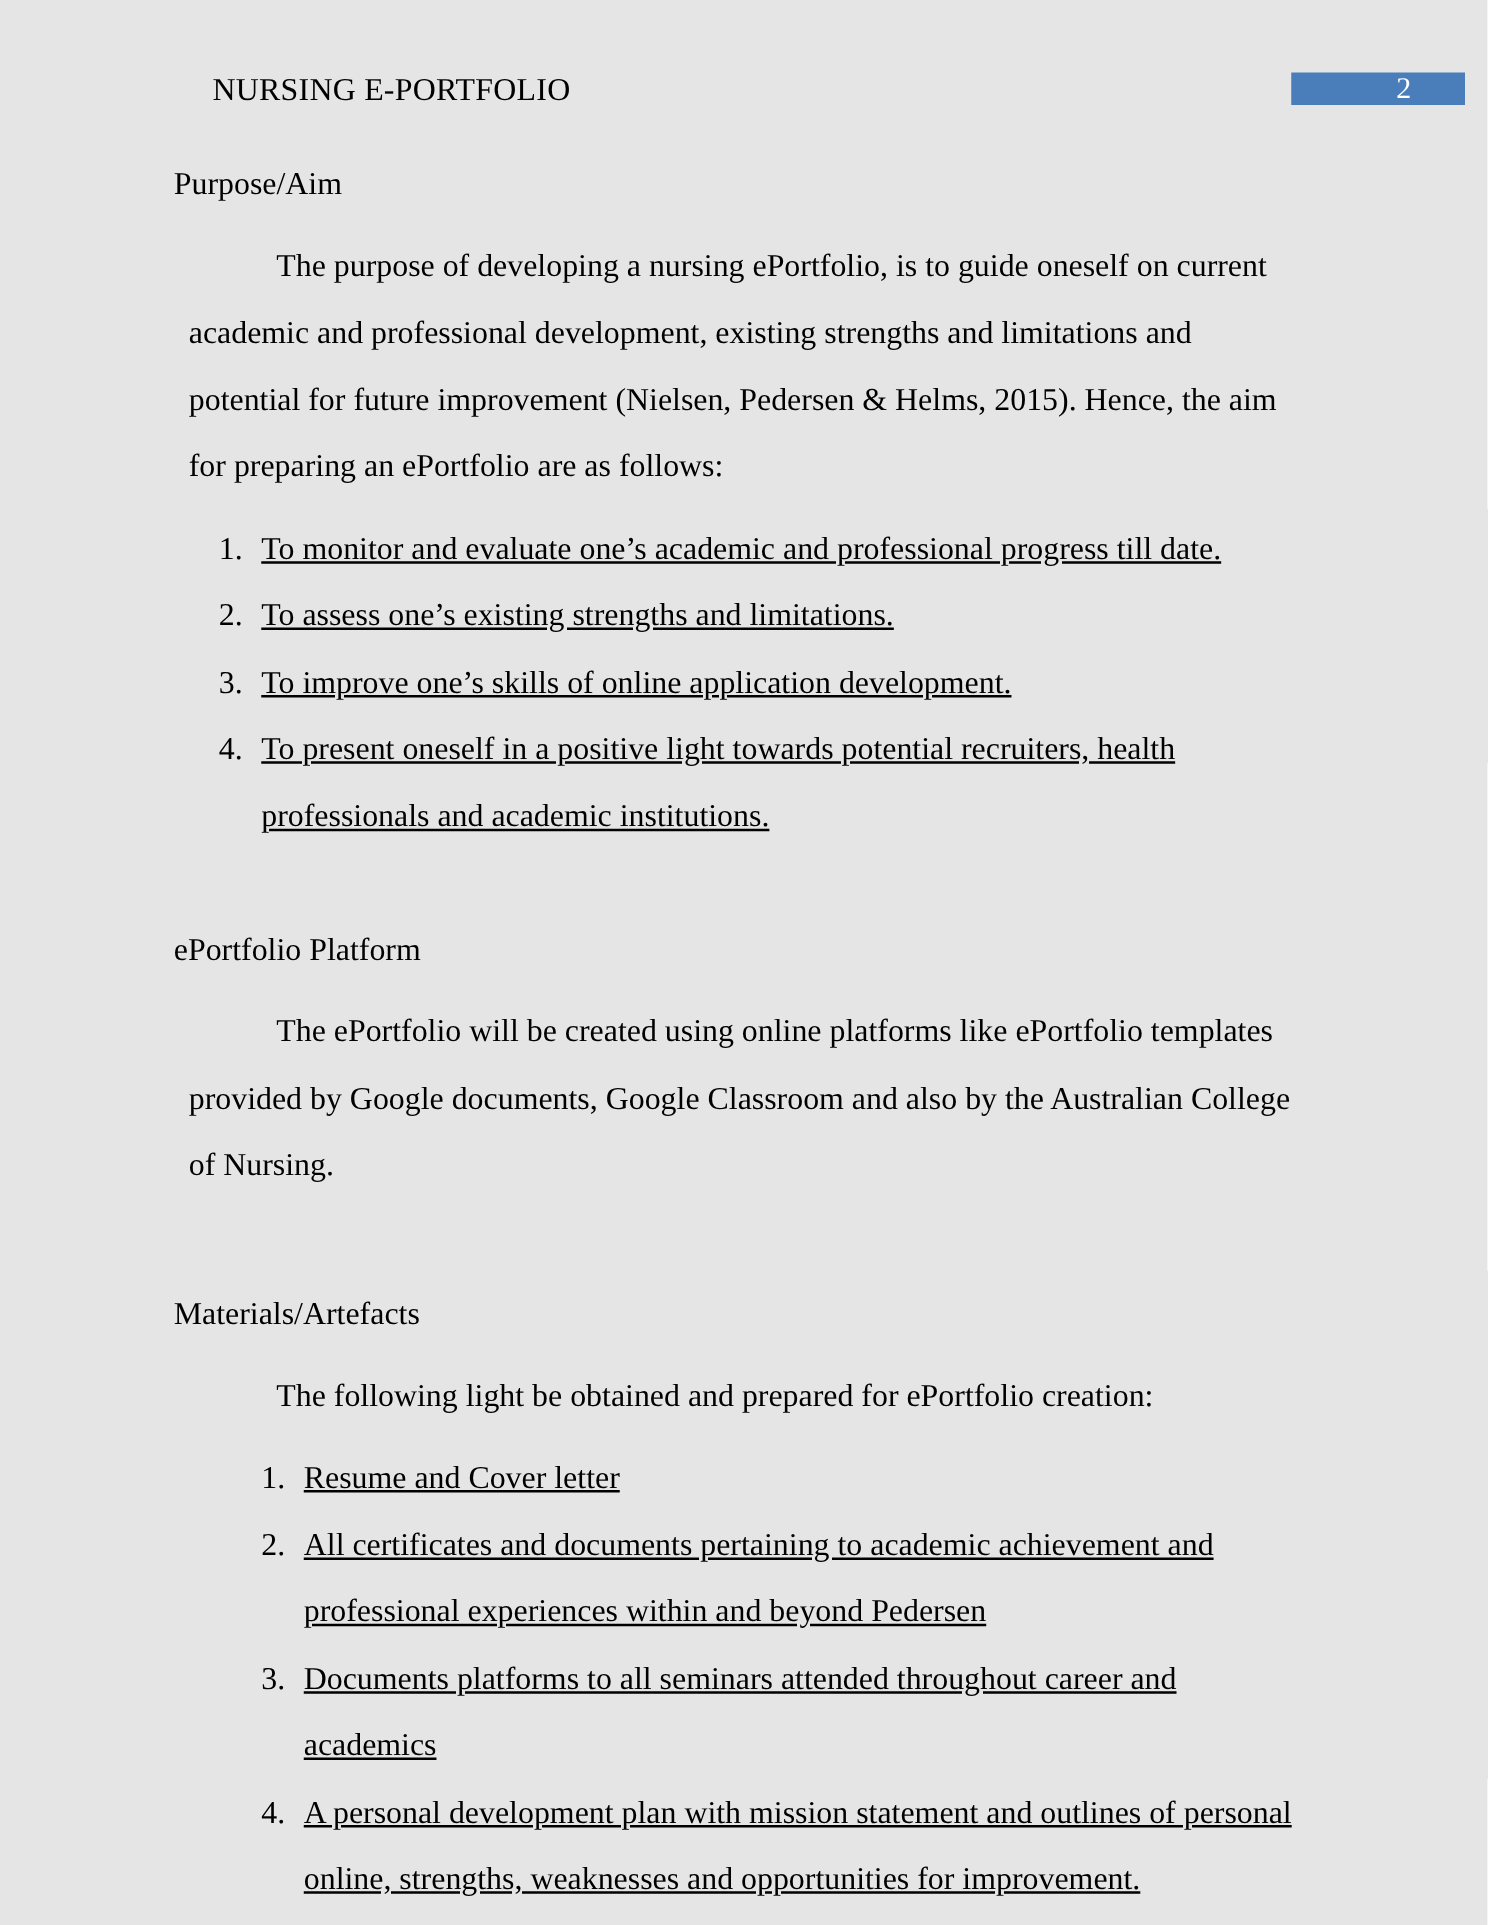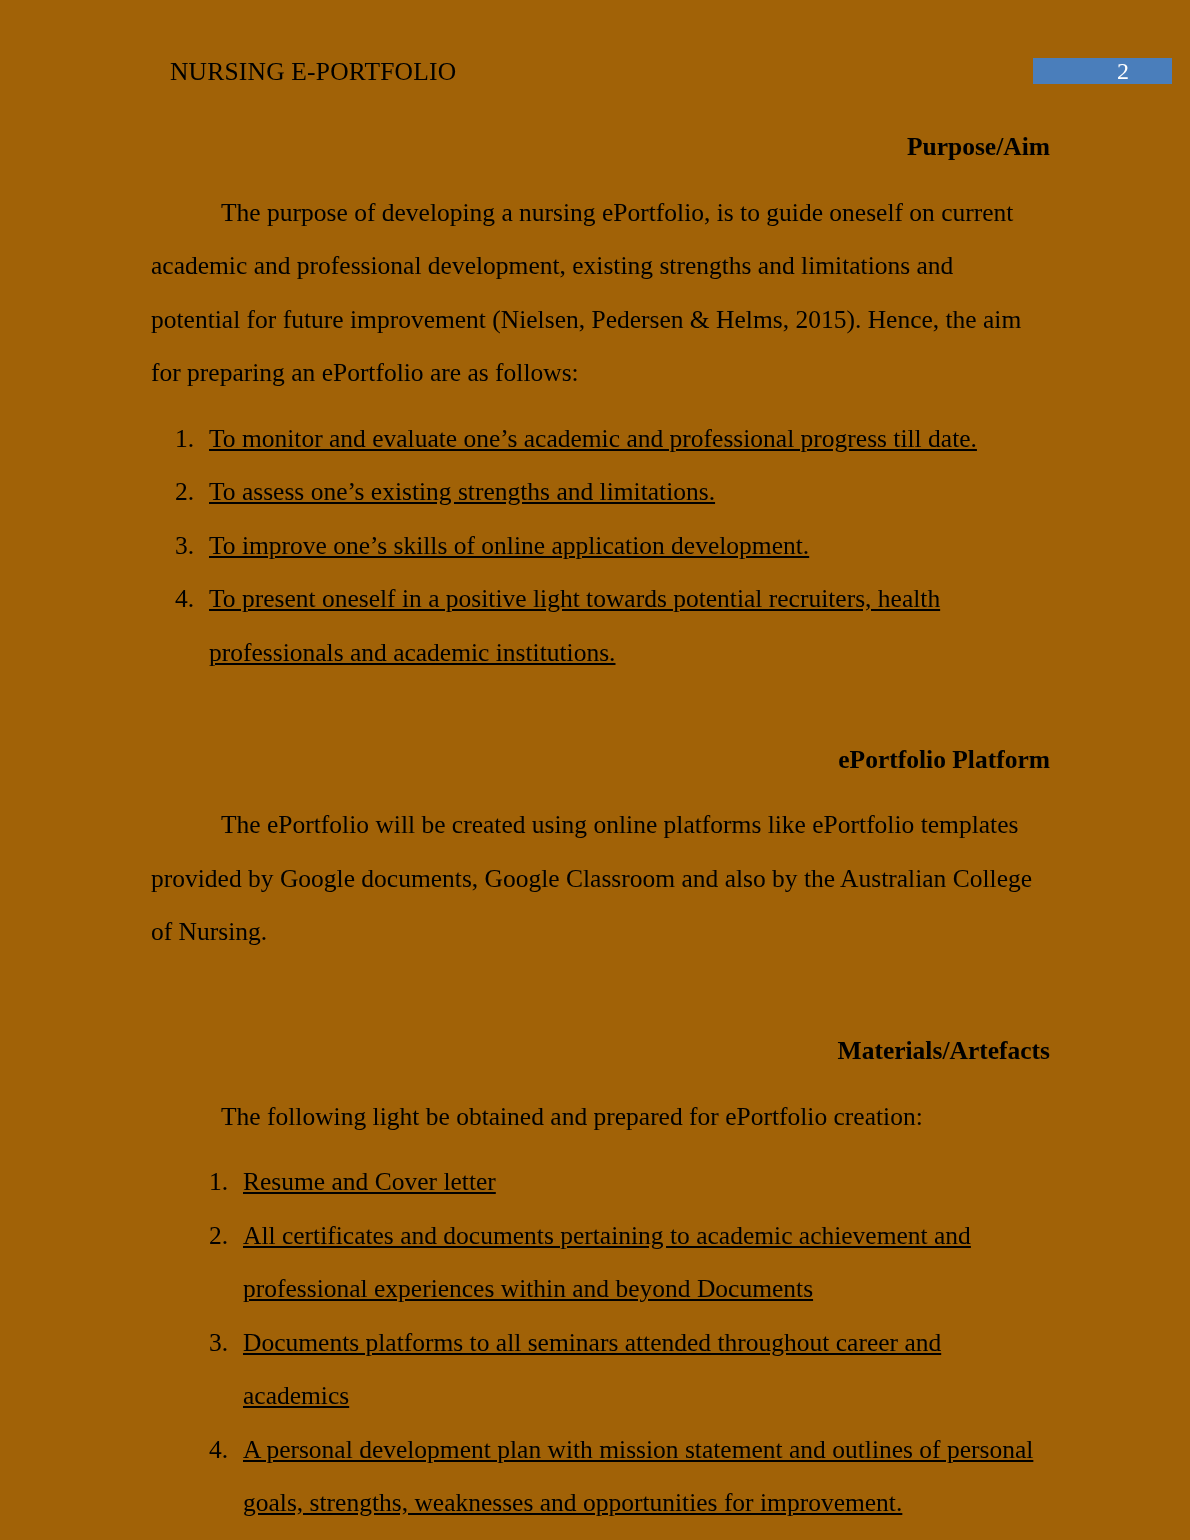--- a/index.html
+++ b/index.html
@@ -8,21 +8,21 @@
     background: #ffffff;
   }
   body {
     font-family: "Liberation Serif", "DejaVu Serif", serif;
     color: #000000;
   }
   .page {
     position: relative;
     width: 1190px;
     height: 1540px;
-    background: #a16207;
+    background: #e5e5e5;
     overflow: hidden;
     box-sizing: border-box;
   }
 
   
   .running-header {
     position: absolute;
     left: 0;
     top: 0;
     width: 1190px;
@@ -56,22 +56,22 @@
 
   
   .doc-body {
     position: absolute;
     left: 139px;
     top: 120px;
     width: 911px;
   }
 
   .section-heading {
-    text-align: right;
-    font-weight: bold;
+    text-align: left;
+    font-weight: normal;
     font-size: 25.5px;
     line-height: 53.5px;
     margin: 0;
   }
 
   p.body-paragraph {
     margin: 12px;
     font-size: 25.5px;
     line-height: 53.5px;
     text-align: left;
@@ -165,26 +165,26 @@
 
     <p class="body-paragraph">The following light be obtained and prepared for ePortfolio creation:</p>
 
     <ol class="numbered-list list-materials">
       <li>
         <span class="marker">1.</span>
         <span class="li-text">Resume and Cover letter</span>
       </li>
       <li>
         <span class="marker">2.</span>
-        <span class="li-text">All certificates and documents pertaining to academic achievement and professional experiences within and beyond Documents</span>
+        <span class="li-text">All certificates and documents pertaining to academic achievement and professional experiences within and beyond Pedersen</span>
       </li>
       <li>
         <span class="marker">3.</span>
         <span class="li-text">Documents platforms to all seminars attended throughout career and academics</span>
       </li>
       <li>
         <span class="marker">4.</span>
-        <span class="li-text">A personal development plan with mission statement and outlines of personal goals, strengths, weaknesses and opportunities for improvement.</span>
+        <span class="li-text">A personal development plan with mission statement and outlines of personal online, strengths, weaknesses and opportunities for improvement.</span>
       </li>
     </ol>
 
   </div>
 </div>
 
 </body></html>

